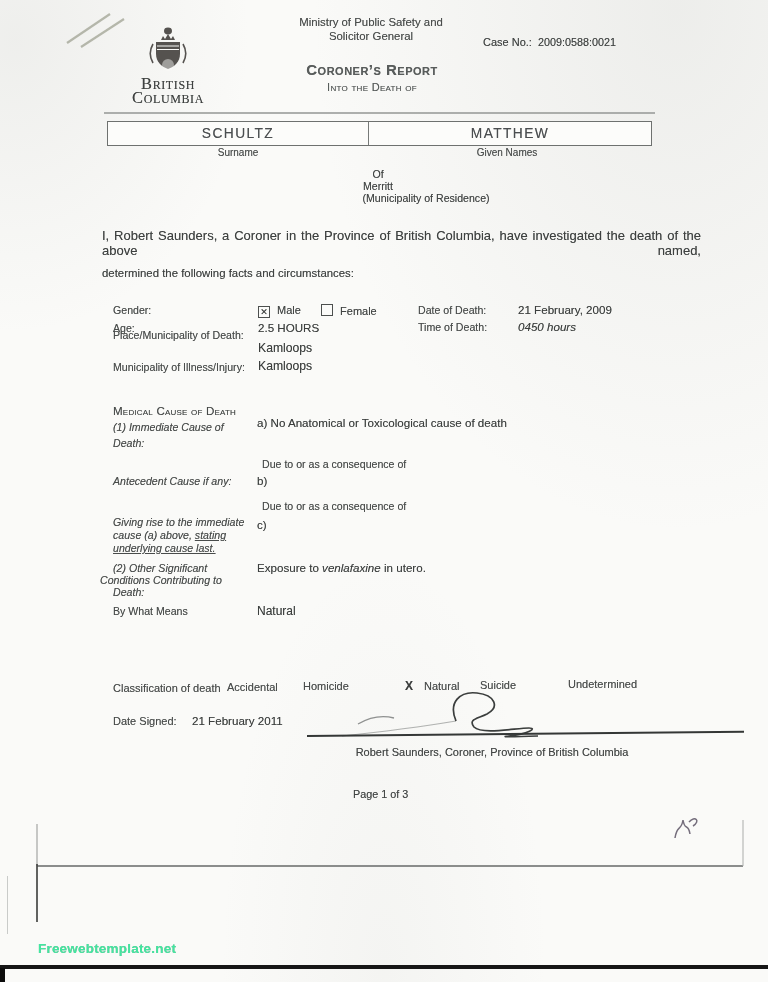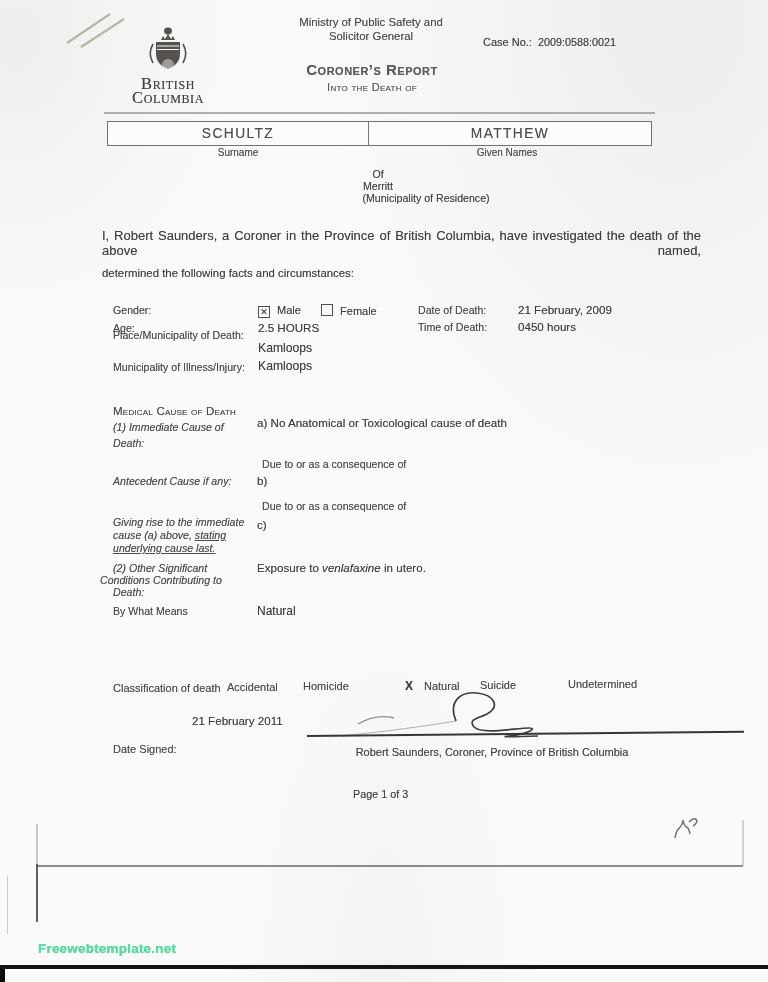--- a/index.html
+++ b/index.html
@@ -92,21 +92,21 @@
   <div class="abs" style="left:321px;top:304px;font-size:11px;">
     <span class="cb"></span>
     <span style="margin-left:4px;">Female</span>
   </div>
   <div class="abs lbl" style="left:418px;top:304px;">Date of Death:</div>
   <div class="abs val" style="left:518px;top:303px;">21 February, 2009</div>
 
   <div class="abs lbl" style="left:113px;top:322px;">Age:</div>
   <div class="abs val" style="left:258px;top:321px;">2.5 HOURS</div>
   <div class="abs lbl" style="left:418px;top:321px;">Time of Death:</div>
-  <div class="abs val" style="left:518px;top:320px;">0450 hours</div>
+  <div class="abs val" style="left:518px;top:320px;font-style:italic;">0450 hours</div>
 
   <div class="abs lbl" style="left:113px;top:329px;">Place/Municipality of Death:</div>
   <div class="abs val" style="left:258px;top:341px;font-size:12.2px;">Kamloops</div>
 
   <div class="abs lbl" style="left:113px;top:361px;">Municipality of Illness/Injury:</div>
   <div class="abs val" style="left:258px;top:359px;font-size:12.2px;">Kamloops</div>
 
   <div class="abs sc" style="left:113px;top:404px;font-size:11.6px;color:#474a49;letter-spacing:.2px;">Medical Cause of Death</div>
 
   <div class="abs lbl ital" style="left:113px;top:421px;">(1) Immediate Cause of</div>
@@ -138,21 +138,21 @@
   <div class="abs val" style="left:257px;top:604px;font-size:12px;">Natural</div>
 
   <div class="abs lbl" style="left:113px;top:682px;font-size:11px;">Classification of death</div>
   <div class="abs lbl" style="left:227px;top:681px;font-size:11px;">Accidental</div>
   <div class="abs lbl" style="left:303px;top:680px;font-size:11px;">Homicide</div>
   <div class="abs" style="left:405px;top:679px;font-size:12px;font-weight:bold;color:#3b3e3d;">X</div>
   <div class="abs lbl" style="left:424px;top:680px;font-size:11px;">Natural</div>
   <div class="abs lbl" style="left:480px;top:679px;font-size:11px;">Suicide</div>
   <div class="abs lbl" style="left:568px;top:678px;font-size:11px;">Undetermined</div>
 
-  <div class="abs lbl" style="left:113px;top:715px;font-size:11px;margin-top:28px;">Date Signed:</div>
+  <div class="abs lbl" style="left:113px;top:715px;font-size:11px;">Date Signed:</div>
   <div class="abs val" style="left:192px;top:714px;">21 February 2011</div>
 
   <svg class="abs" style="left:330px;top:686px;" width="300" height="60" viewBox="0 0 300 60">
     <path d="M28,38 C40,31 52,29 64,32" stroke="#4a4d4c" stroke-width="1.4" fill="none" opacity=".6"></path>
     <path d="M12,50 C50,46 90,41 126,35" stroke="#6a6d6c" stroke-width="1.2" fill="none" opacity=".5"></path>
     <path d="M126,35 C118,16 130,5 147,7 C165,9 170,21 157,28 C147,33 138,33 144,41
              C152,49 186,42 199,42 C208,42 198,48 179,50 C168,51 182,51 208,50" stroke="#3b3e3d" stroke-width="1.7" fill="none"></path>
   </svg>
   <div class="abs" style="left:307px;top:735px;width:437px;height:1.8px;background:#343736;transform:rotate(-0.55deg);transform-origin:left center;"></div>
   <div class="abs" style="left:292px;top:746px;width:400px;text-align:center;font-size:11px;color:#434645;">Robert Saunders, Coroner, Province of British Columbia</div>

